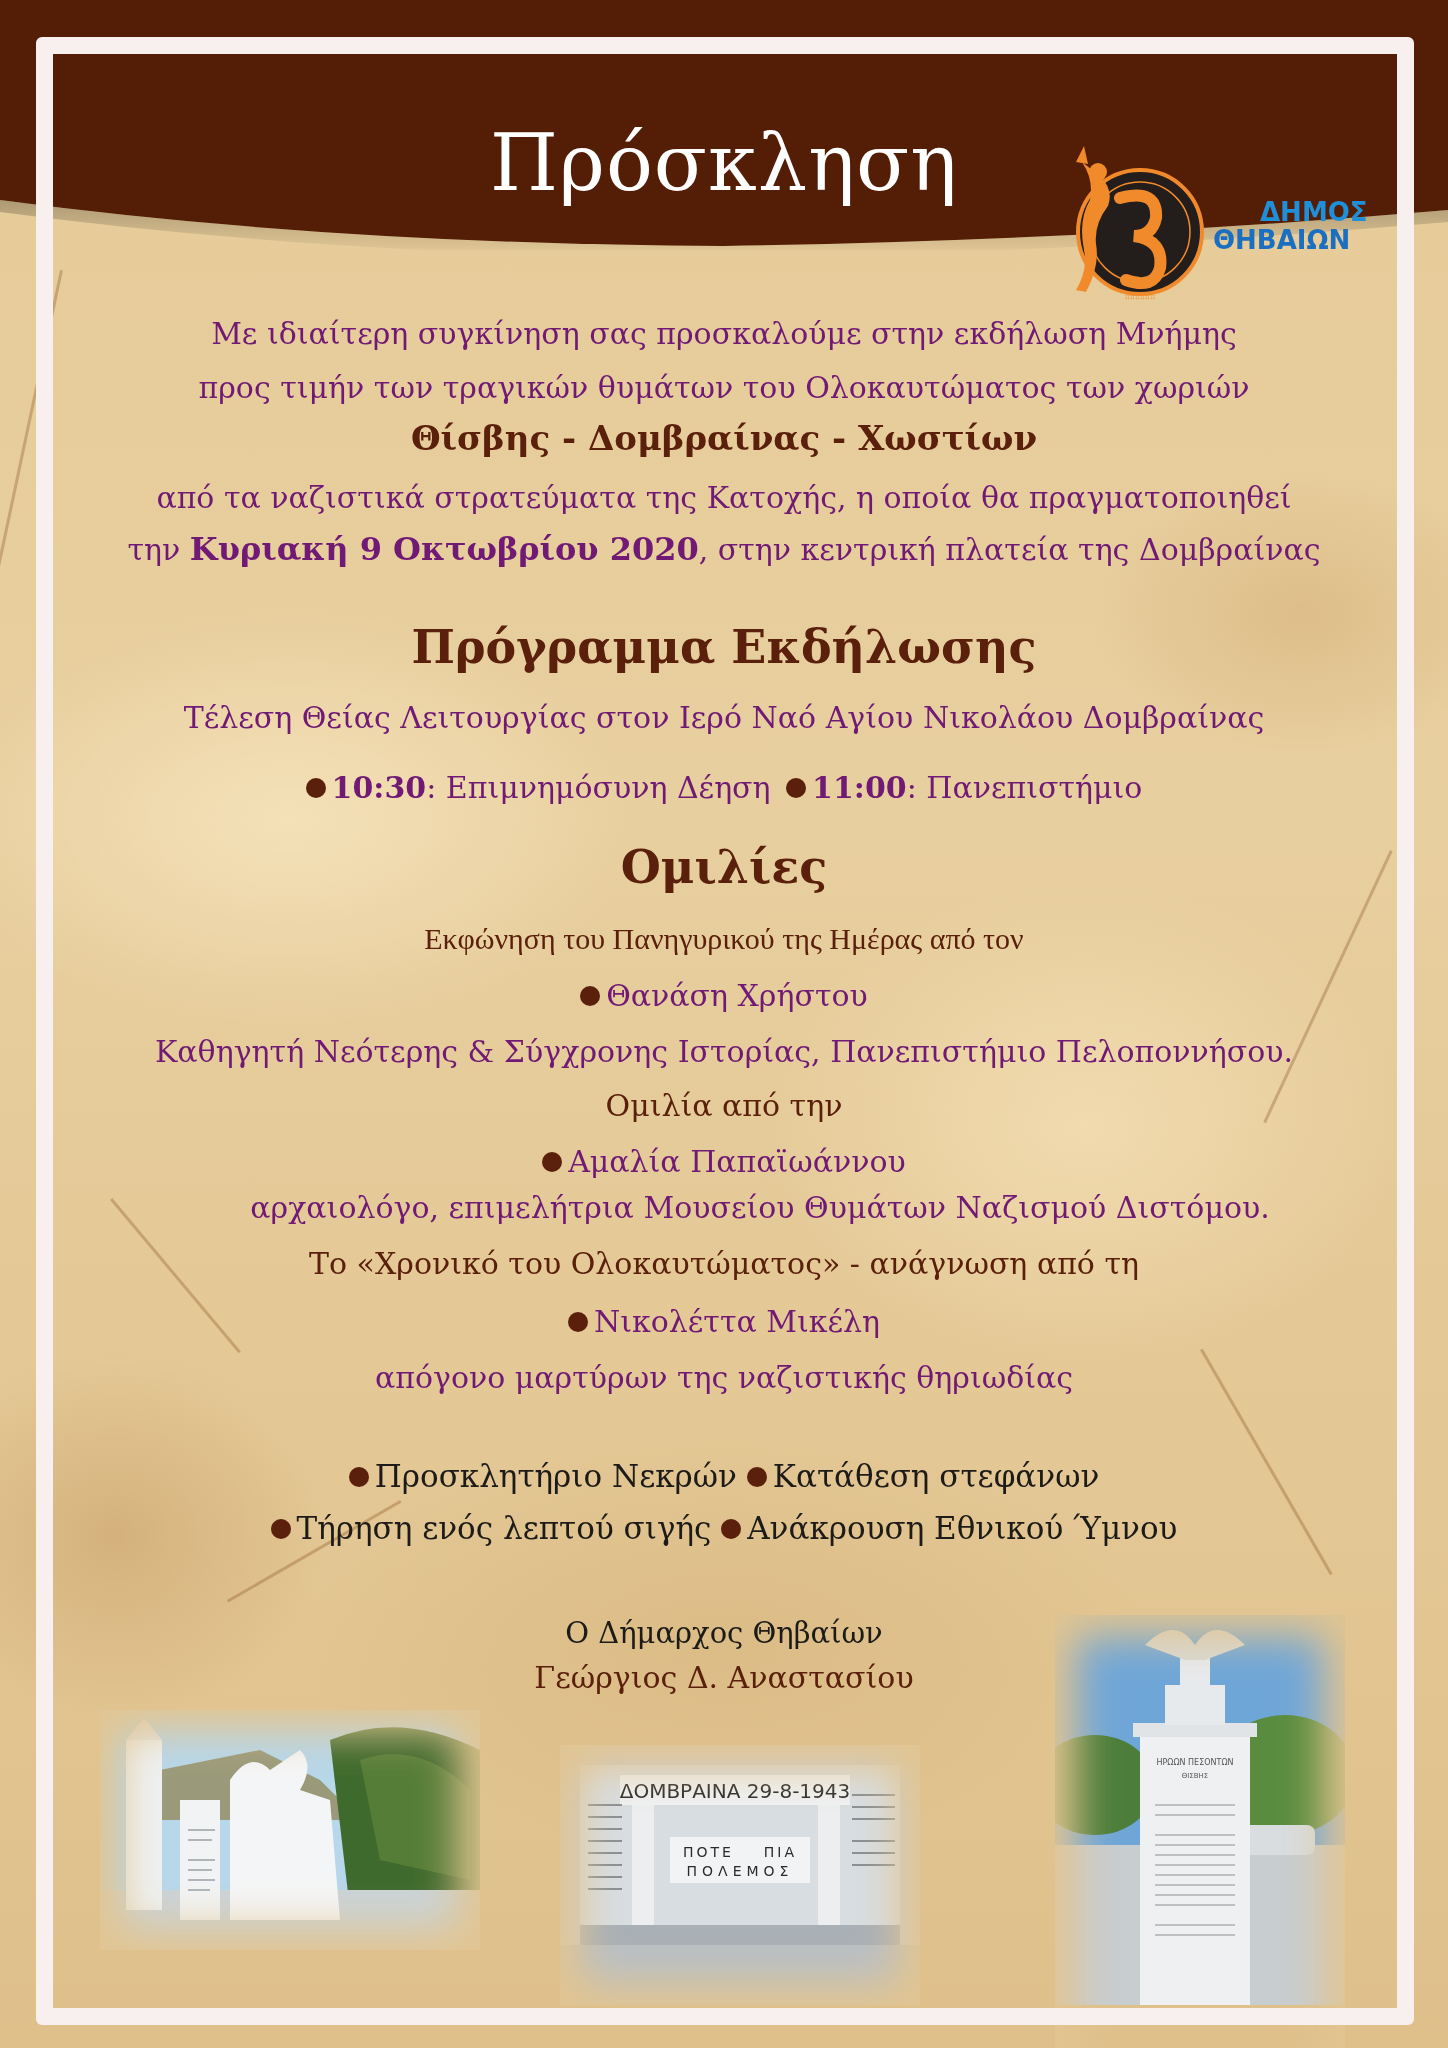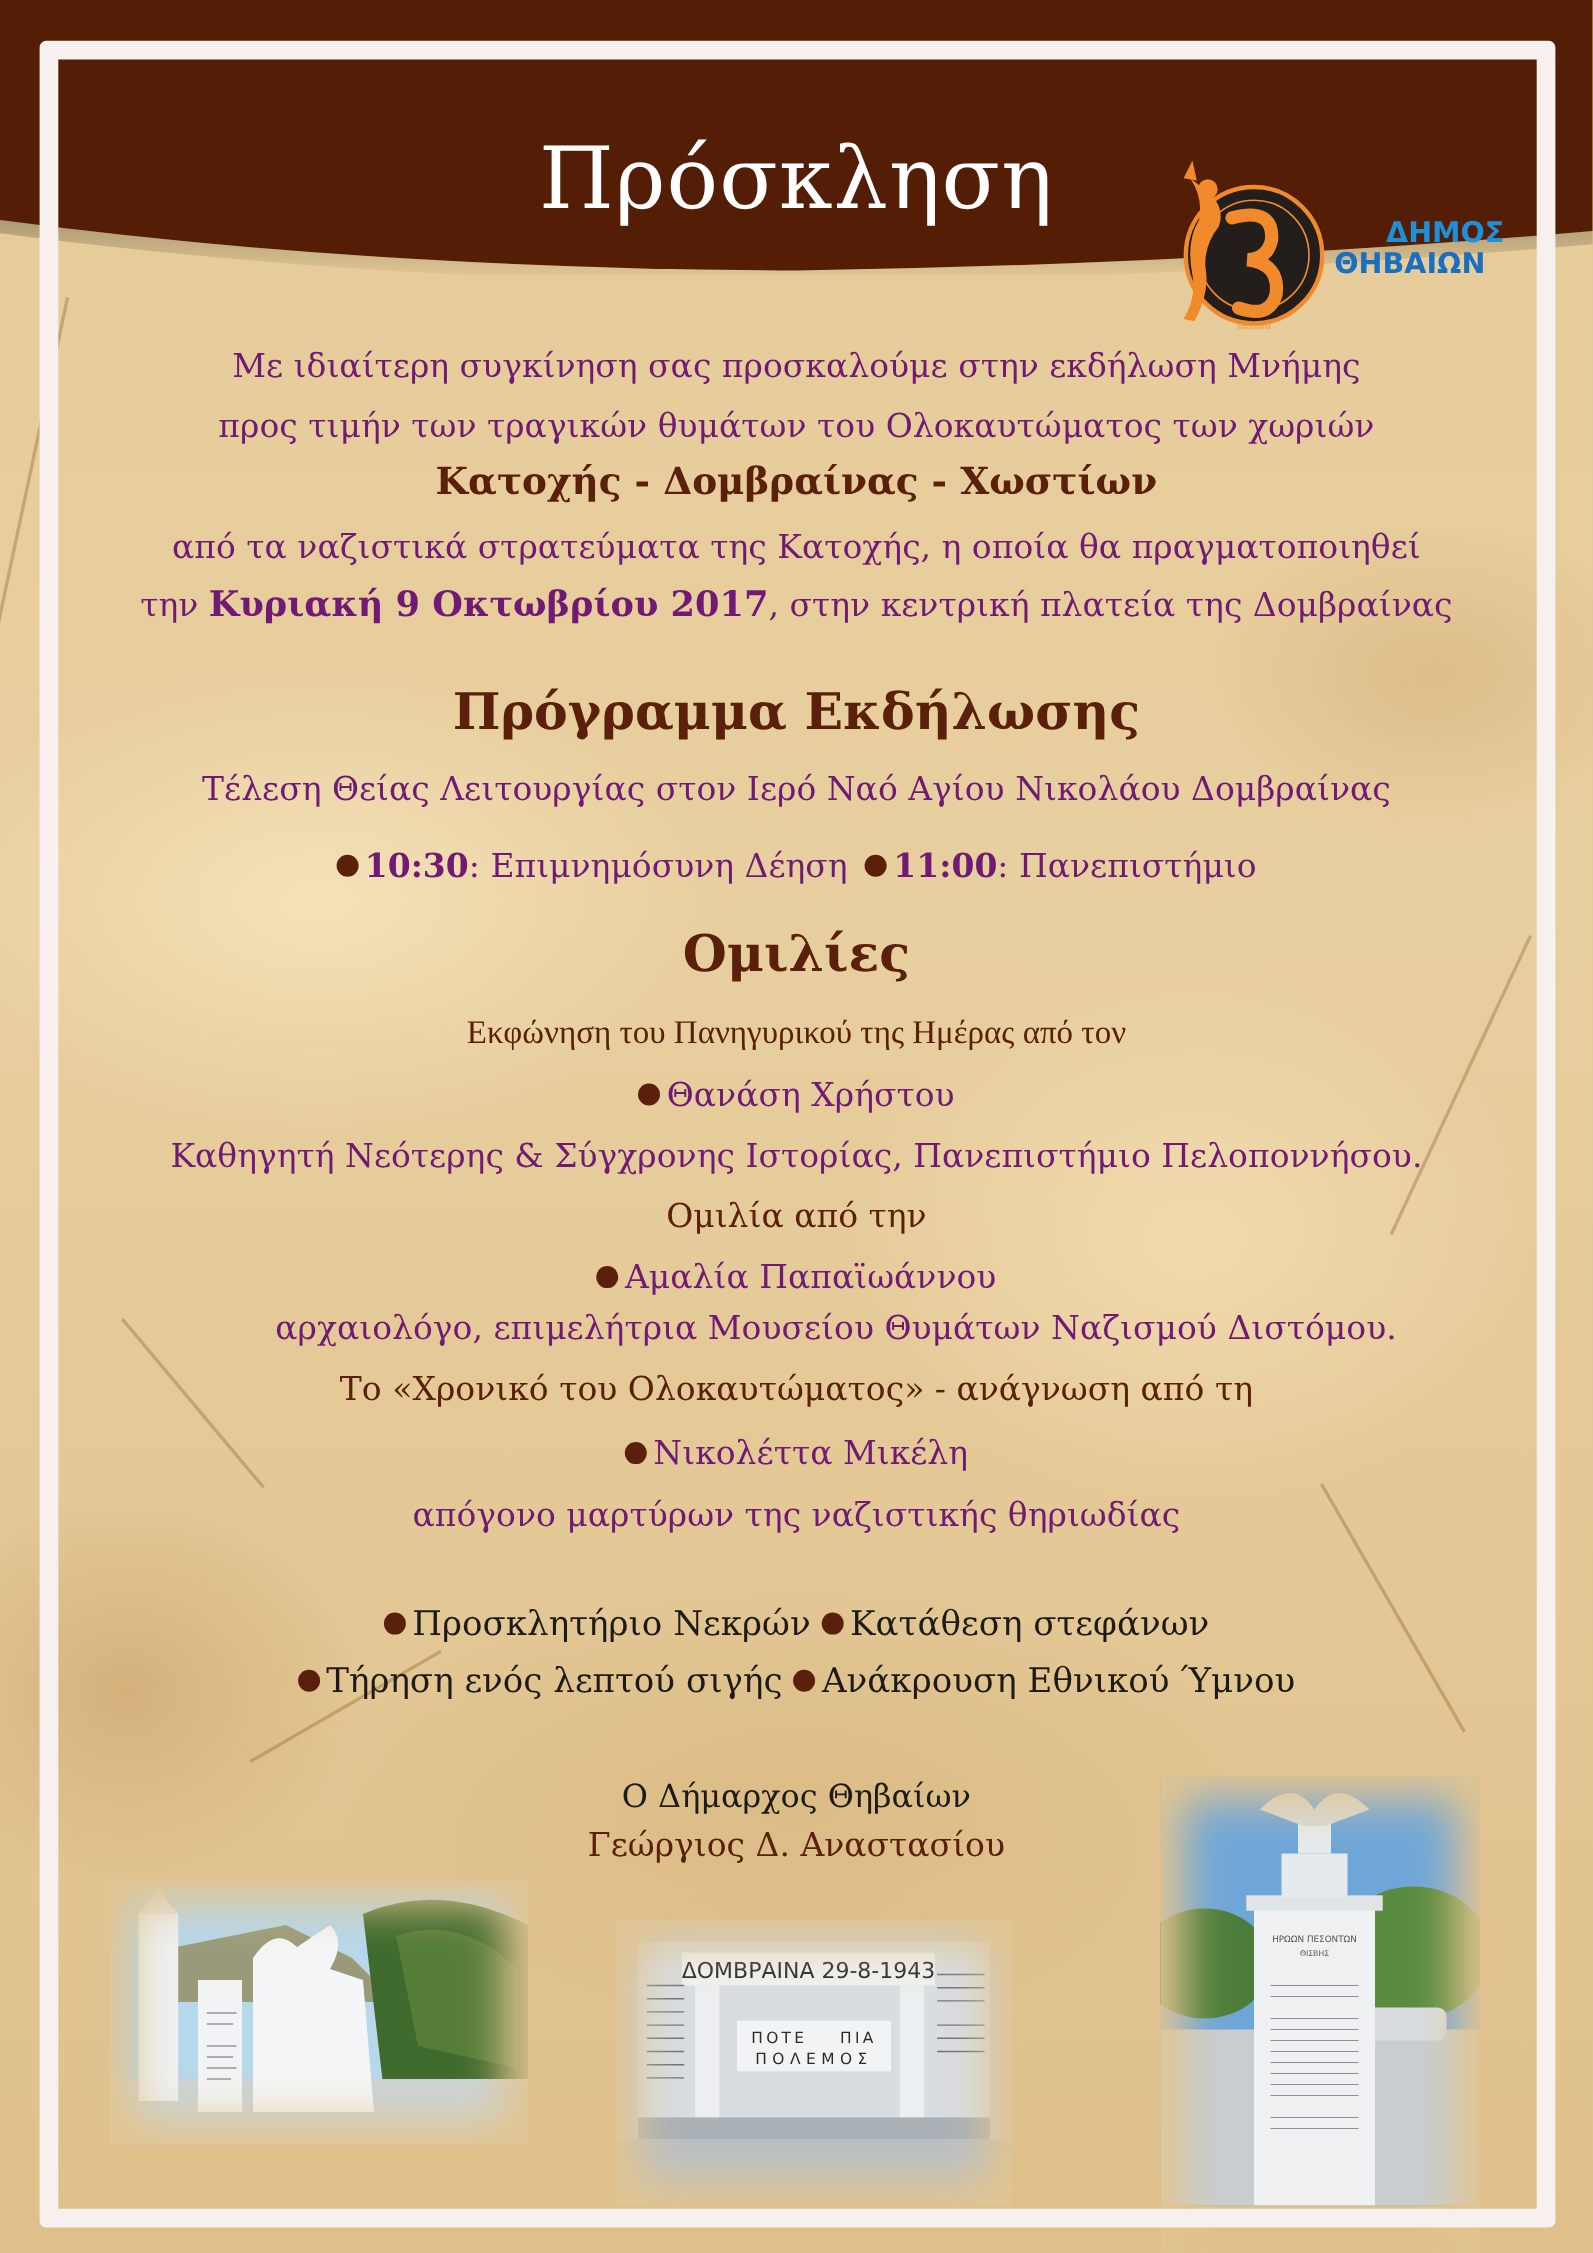--- a/index.html
+++ b/index.html
@@ -95,25 +95,25 @@
   </svg>
   <div class="logo-text">
     <span>ΔΗΜΟΣ</span>
     <span>ΘΗΒΑΙΩΝ</span>
   </div>
 </div>
 
 <div class="content">
   <div class="line" style="top:316px;">Με ιδιαίτερη συγκίνηση σας προσκαλούμε στην εκδήλωση Μνήμης</div>
   <div class="line" style="top:370px;">προς τιμήν των τραγικών θυμάτων του Ολοκαυτώματος των χωριών</div>
-  <div class="line accent b" style="top:418px;font-size:34px;">Κατοχής - Δομβραίνας - Χωστίων</div>
+  <div class="line accent b" style="top:418px;font-size:34px;">Θίσβης - Δομβραίνας - Χωστίων</div>
   <div class="line" style="top:480px;">από τα ναζιστικά στρατεύματα της Κατοχής, η οποία θα πραγματοποιηθεί</div>
   <div class="line" style="top:530px;">
     <span>την</span>
-    <span class="b" style="font-size:32px;">Κυριακή 9 Οκτωβρίου 2017</span><span>, στην κεντρική πλατεία της Δομβραίνας</span>
+    <span class="b" style="font-size:32px;">Κυριακή 9 Οκτωβρίου 2020</span><span>, στην κεντρική πλατεία της Δομβραίνας</span>
   </div>
 
   <div class="line h2" style="top:620px;">Πρόγραμμα Εκδήλωσης</div>
   <div class="line" style="top:700px;">Τέλεση Θείας Λειτουργίας στον Ιερό Ναό Αγίου Νικολάου Δομβραίνας</div>
   <div class="line" style="top:770px;">
     <span class="bullet"></span><span class="b">10:30</span><span>: </span><span>Επιμνημόσυνη Δέηση</span>
     <span class="bullet" style="margin-left:6px;"></span><span class="b">11:00</span><span>: </span><span>Πανεπιστήμιο</span>
   </div>
 
   <div class="line h2" style="top:840px;">Ομιλίες</div>

